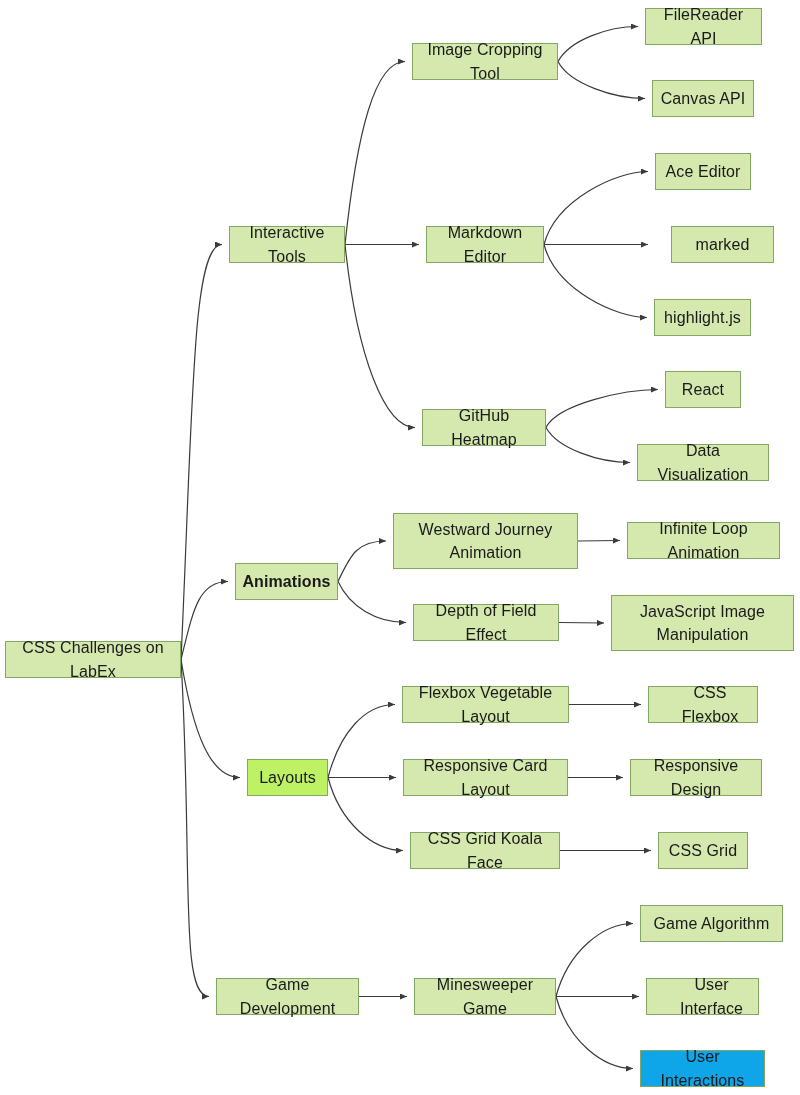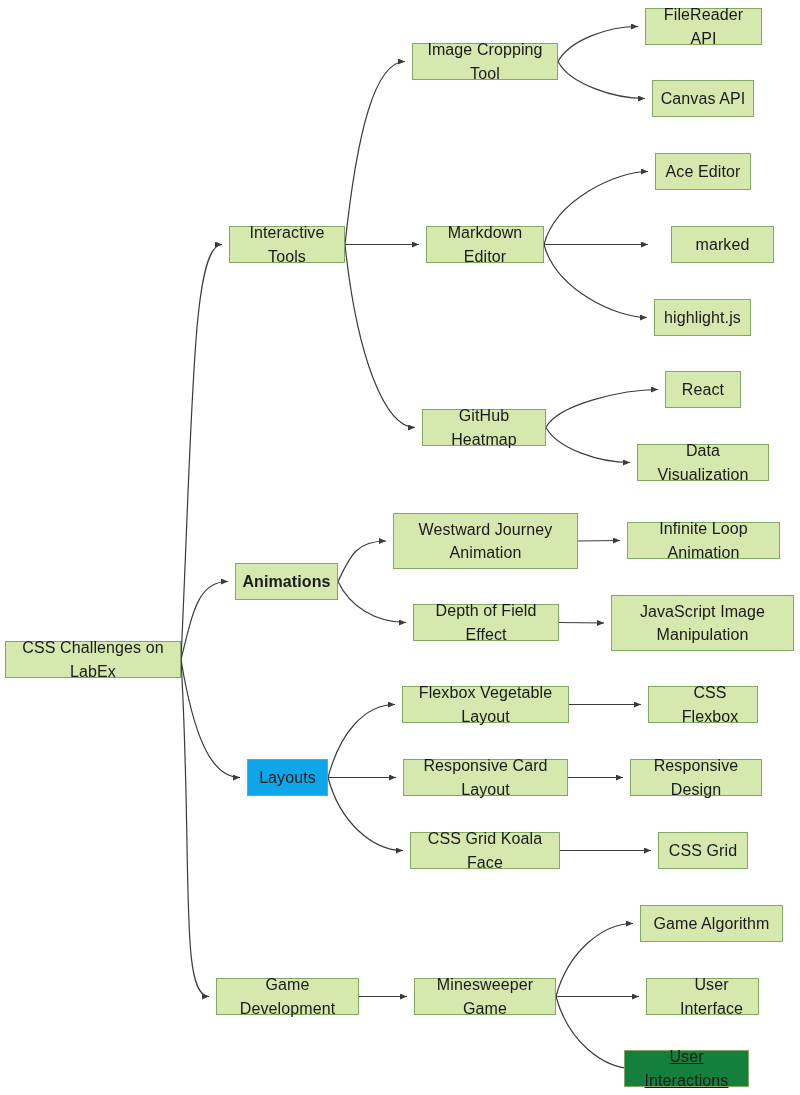--- a/index.html
+++ b/index.html
@@ -88,21 +88,21 @@
         <path d="M359,996.5 L407,996.5" fill="none" stroke="#3b3b3b" stroke-width="1.2" marker-end="url(#arrowhead)"></path>
         <path d="M556,996.5 C568,951.24 603,923.5 633,923.5" fill="none" stroke="#3b3b3b" stroke-width="1.2" marker-end="url(#arrowhead)"></path>
         <path d="M556,996.5 L639,996.5" fill="none" stroke="#3b3b3b" stroke-width="1.2" marker-end="url(#arrowhead)"></path>
         <path d="M556,996.5 C568,1041.14 603,1068.5 633,1068.5" fill="none" stroke="#3b3b3b" stroke-width="1.2" marker-end="url(#arrowhead)"></path>
       </g>
   </svg>
   <div id="node-layer">
       <div class="node" style="left: 5px; top: 641px; width: 176px; height: 37px; background: rgb(213, 232, 174); border-color: rgb(130, 168, 99); color: rgb(26, 26, 26);"><span class="node-label">CSS Challenges on LabEx</span></div>
       <div class="node" style="left: 229px; top: 226px; width: 116px; height: 37px; background: rgb(213, 232, 174); border-color: rgb(130, 168, 99); color: rgb(26, 26, 26);"><span class="node-label">Interactive Tools</span></div>
       <div class="node" style="left: 235px; top: 563px; width: 103px; height: 37px; background: rgb(213, 232, 174); border-color: rgb(130, 168, 99); color: rgb(26, 26, 26); font-weight: bold;"><span class="node-label">Animations</span></div>
-      <div class="node" style="left: 247px; top: 759px; width: 81px; height: 37px; background: #0ea5e9; border-color: rgb(130, 168, 99); color: rgb(26, 26, 26);"><span class="node-label">Layouts</span></div>
+      <div class="node" style="left: 247px; top: 759px; width: 81px; height: 37px; background: #bef264; border-color: rgb(130, 168, 99); color: rgb(26, 26, 26);"><span class="node-label">Layouts</span></div>
       <div class="node" style="left: 216px; top: 978px; width: 143px; height: 37px; background: rgb(213, 232, 174); border-color: rgb(130, 168, 99); color: rgb(26, 26, 26);"><span class="node-label">Game Development</span></div>
       <div class="node" style="left: 412px; top: 43px; width: 146px; height: 37px; background: rgb(213, 232, 174); border-color: rgb(130, 168, 99); color: rgb(26, 26, 26);"><span class="node-label">Image Cropping Tool</span></div>
       <div class="node" style="left: 426px; top: 226px; width: 118px; height: 37px; background: rgb(213, 232, 174); border-color: rgb(130, 168, 99); color: rgb(26, 26, 26);"><span class="node-label">Markdown Editor</span></div>
       <div class="node" style="left: 422px; top: 409px; width: 124px; height: 37px; background: rgb(213, 232, 174); border-color: rgb(130, 168, 99); color: rgb(26, 26, 26);"><span class="node-label">GitHub Heatmap</span></div>
       <div class="node" style="left: 393px; top: 513px; width: 185px; height: 56px; background: rgb(213, 232, 174); border-color: rgb(130, 168, 99); color: rgb(26, 26, 26);"><span class="node-label">Westward Journey
 Animation</span></div>
       <div class="node" style="left: 413px; top: 604px; width: 146px; height: 37px; background: rgb(213, 232, 174); border-color: rgb(130, 168, 99); color: rgb(26, 26, 26);"><span class="node-label">Depth of Field Effect</span></div>
       <div class="node" style="left: 402px; top: 686px; width: 167px; height: 37px; background: rgb(213, 232, 174); border-color: rgb(130, 168, 99); color: rgb(26, 26, 26);"><span class="node-label">Flexbox Vegetable Layout</span></div>
       <div class="node" style="left: 403px; top: 759px; width: 165px; height: 37px; background: rgb(213, 232, 174); border-color: rgb(130, 168, 99); color: rgb(26, 26, 26);"><span class="node-label">Responsive Card Layout</span></div>
       <div class="node" style="left: 410px; top: 832px; width: 150px; height: 37px; background: rgb(213, 232, 174); border-color: rgb(130, 168, 99); color: rgb(26, 26, 26);"><span class="node-label">CSS Grid Koala Face</span></div>
@@ -115,15 +115,15 @@
       <div class="node" style="left: 665px; top: 371px; width: 76px; height: 37px; background: rgb(213, 232, 174); border-color: rgb(130, 168, 99); color: rgb(26, 26, 26);"><span class="node-label">React</span></div>
       <div class="node" style="left: 637px; top: 444px; width: 132px; height: 37px; background: rgb(213, 232, 174); border-color: rgb(130, 168, 99); color: rgb(26, 26, 26);"><span class="node-label">Data Visualization</span></div>
       <div class="node" style="left: 627px; top: 522px; width: 153px; height: 37px; background: rgb(213, 232, 174); border-color: rgb(130, 168, 99); color: rgb(26, 26, 26);"><span class="node-label">Infinite Loop Animation</span></div>
       <div class="node" style="left: 611px; top: 595px; width: 183px; height: 56px; background: rgb(213, 232, 174); border-color: rgb(130, 168, 99); color: rgb(26, 26, 26);"><span class="node-label">JavaScript Image
 Manipulation</span></div>
       <div class="node" style="left: 648px; top: 686px; width: 110px; height: 37px; background: rgb(213, 232, 174); border-color: rgb(130, 168, 99); color: rgb(26, 26, 26); padding-left: 20px;"><span class="node-label">CSS Flexbox</span></div>
       <div class="node" style="left: 630px; top: 759px; width: 132px; height: 37px; background: rgb(213, 232, 174); border-color: rgb(130, 168, 99); color: rgb(26, 26, 26);"><span class="node-label">Responsive Design</span></div>
       <div class="node" style="left: 658px; top: 832px; width: 90px; height: 37px; background: rgb(213, 232, 174); border-color: rgb(130, 168, 99); color: rgb(26, 26, 26);"><span class="node-label">CSS Grid</span></div>
       <div class="node" style="left: 640px; top: 905px; width: 143px; height: 37px; background: rgb(213, 232, 174); border-color: rgb(130, 168, 99); color: rgb(26, 26, 26);"><span class="node-label">Game Algorithm</span></div>
       <div class="node" style="left: 646px; top: 978px; width: 113px; height: 37px; background: rgb(213, 232, 174); border-color: rgb(130, 168, 99); color: rgb(26, 26, 26); padding-left: 24px;"><span class="node-label">User Interface</span></div>
-      <div class="node" style="left: 624px; top: 1050px; width: 125px; height: 37px; background: #15803d; border-color: rgb(130, 168, 99); color: rgb(26, 26, 26); text-decoration: underline;"><span class="node-label">User Interactions</span></div>
+      <div class="node" style="left: 640px; top: 1050px; width: 125px; height: 37px; background: #0ea5e9; border-color: rgb(130, 168, 99); color: rgb(26, 26, 26);"><span class="node-label">User Interactions</span></div>
     </div>
 </div>
 
 </body></html>

